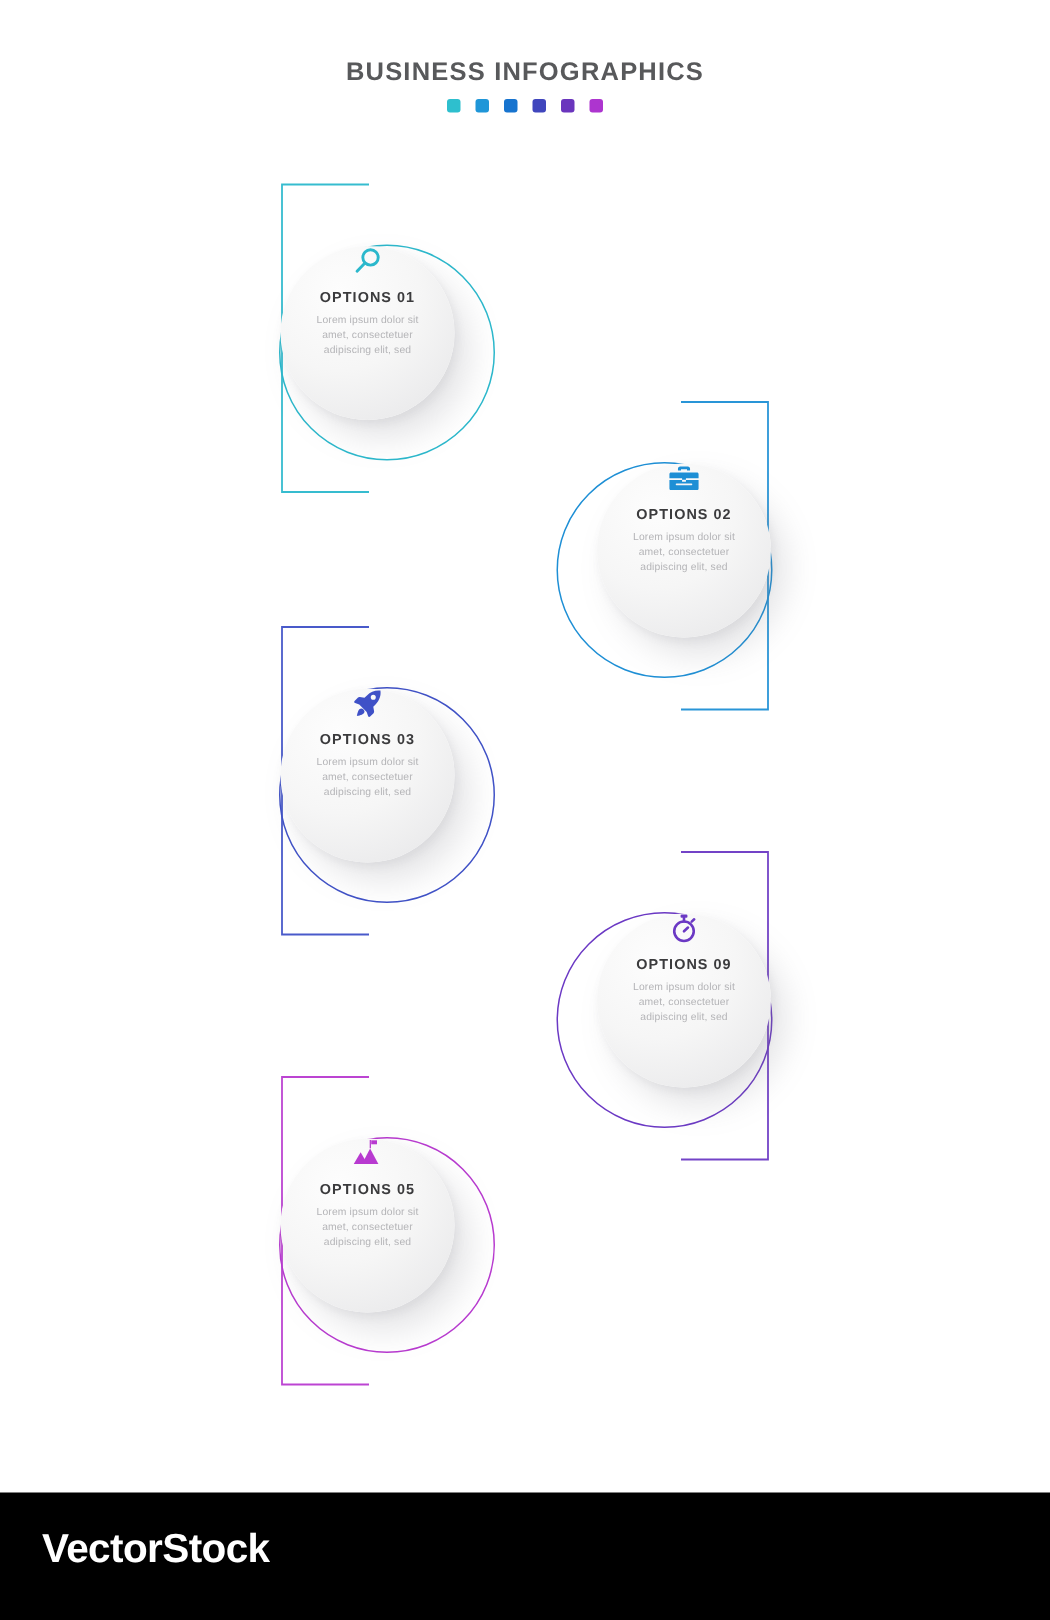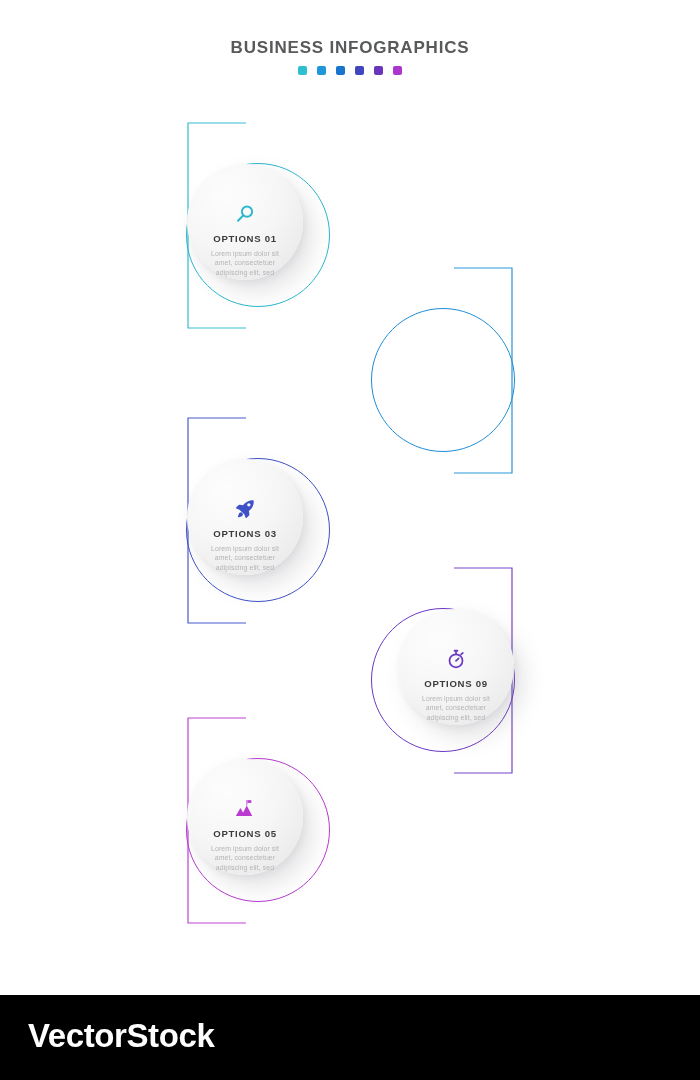--- a/index.html
+++ b/index.html
@@ -90,21 +90,21 @@
     border-radius: 50%;
     background:
       radial-gradient(circle at 34% 26%, #fdfdfd 0%, #f6f6f6 46%, #ececed 78%, #e4e4e5 100%);
     box-shadow:
       10px 12px 22px rgba(120,120,130,0.20),
       2px 3px 6px rgba(120,120,130,0.10);
     box-sizing: border-box;
     display: flex;
     flex-direction: column;
     align-items: center;
-    justify-content: flex-end;
+    justify-content: flex-start;
   }
 
   .disc-inner {
     width: 108px;
     text-align: center;
     transform: translateY(-2px);
   }
 
   .step-icon {
     height: 24px;
@@ -139,21 +139,21 @@
     left: 0;
     top: 995px;
     width: 700px;
     height: 85px;
     background: #000000;
   }
   #footer-brand {
     position: absolute;
     left: 28px;
     top: 22px;
-    font-size: 33px;
+    font-size: 27px;
     font-weight: bold;
     color: #ffffff;
     letter-spacing: -0.4px;
     font-family: "Liberation Sans", sans-serif;
   }
   #footer-url {
     position: absolute;
     right: 18px;
     top: 27px;
     font-size: 22px;
@@ -198,20 +198,38 @@
             <span>adipiscing elit, sed</span>
           </div>
         </div>
       </div>
     </div>
     <div class="step" style="top: 255px;">
       <svg class="bracket" width="700" height="240">
         <path d="M454 13 L512 13 L512 218 L454 218" fill="none" stroke="#1e8fd5" stroke-width="1.2" opacity="0.95"></path>
       </svg>
       <div class="ring" style="width: 144px; height: 144px; left: 371px; top: 53px; border-color: rgb(30, 143, 213);"></div>
+      <div class="disc" style="width: 116px; height: 116px; left: 398px; top: 54px;">
+        <div class="disc-inner">
+          <div class="step-icon">
+            <svg xmlns="http://www.w3.org/2000/svg" width="22" height="22" viewBox="0 0 24 24" fill="#1e8fd5">
+              <path d="M9.2 3.2h5.6c.9 0 1.6.7 1.6 1.6v1.4h-2.2V5.2H9.8v1h-2.2V4.8c0-.9.7-1.6 1.6-1.6z"></path>
+              <path d="M2.6 7.6h18.8c.7 0 1.2.5 1.2 1.2v3.0H13.4v1.1h-2.8v-1.1H1.4v-3.0c0-.7.5-1.2 1.2-1.2z"></path>
+              <path d="M1.4 13.1h9.2v1.2h2.8v-1.2h9.2v6.1c0 .7-.5 1.2-1.2 1.2H2.6c-.7 0-1.2-.5-1.2-1.2z"></path>
+              <rect x="6.0" y="15.6" width="12" height="1.3" rx="0.5" fill="#f4f4f5"></rect>
+            </svg>
+          </div>
+          <div class="step-title">OPTIONS 02</div>
+          <div class="step-desc">
+            <span>Lorem ipsum dolor sit</span>
+            <span>amet, consectetuer</span>
+            <span>adipiscing elit, sed</span>
+          </div>
+        </div>
+      </div>
     </div>
     <div class="step" style="top: 405px;">
       <svg class="bracket" width="700" height="240">
         <path d="M246 13 L188 13 L188 218 L246 218" fill="none" stroke="#3f51c7" stroke-width="1.2" opacity="0.95"></path>
       </svg>
       <div class="ring" style="width: 144px; height: 144px; left: 186px; top: 53px; border-color: rgb(63, 81, 199);"></div>
       <div class="disc" style="width: 116px; height: 116px; left: 187px; top: 54px;">
         <div class="disc-inner">
           <div class="step-icon">
             <svg xmlns="http://www.w3.org/2000/svg" width="22" height="22" viewBox="0 0 24 24" fill="#3f51c7">

